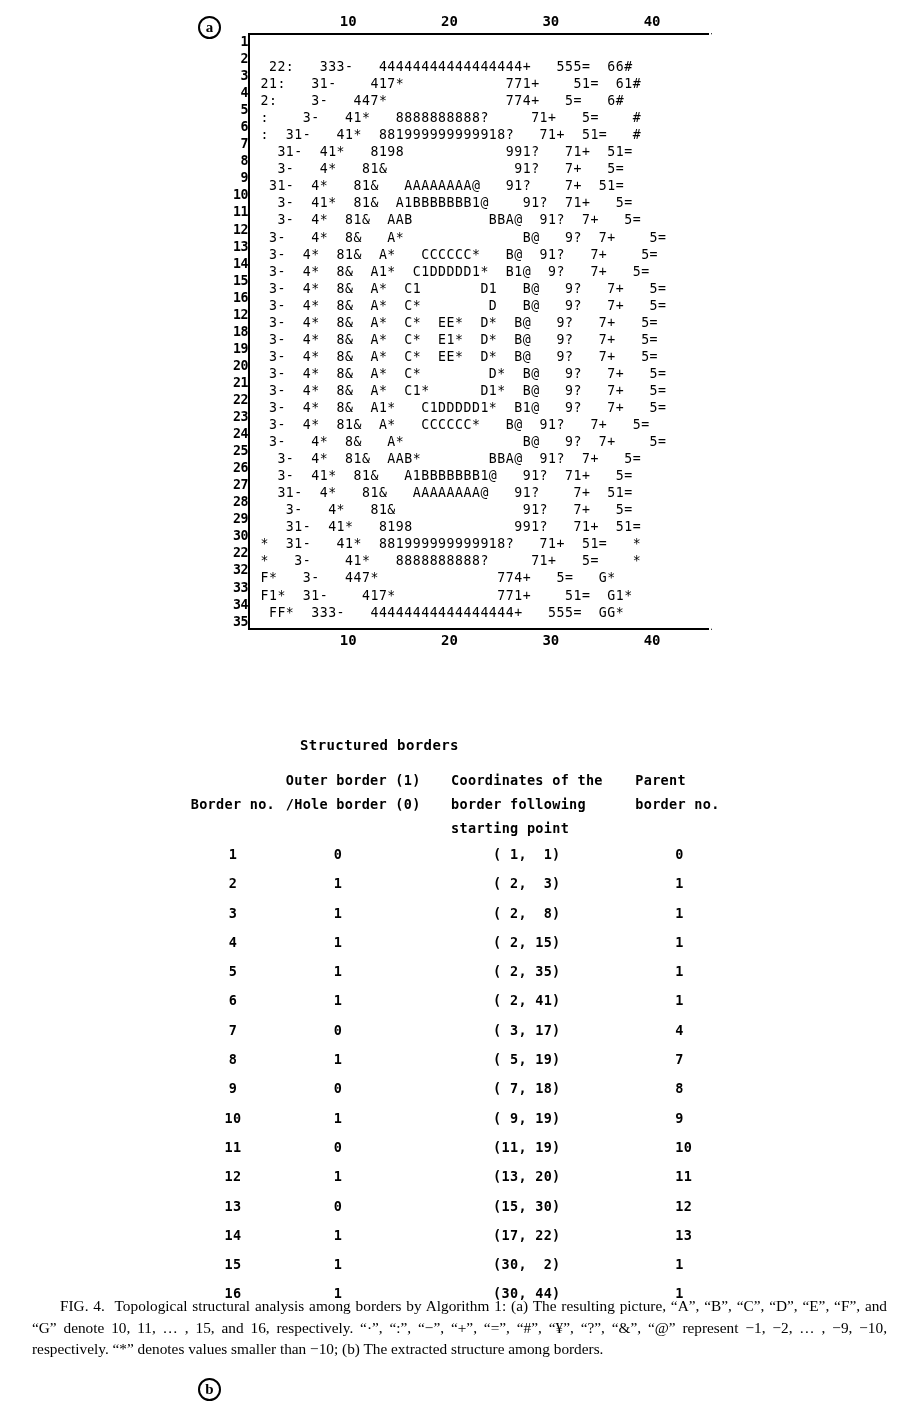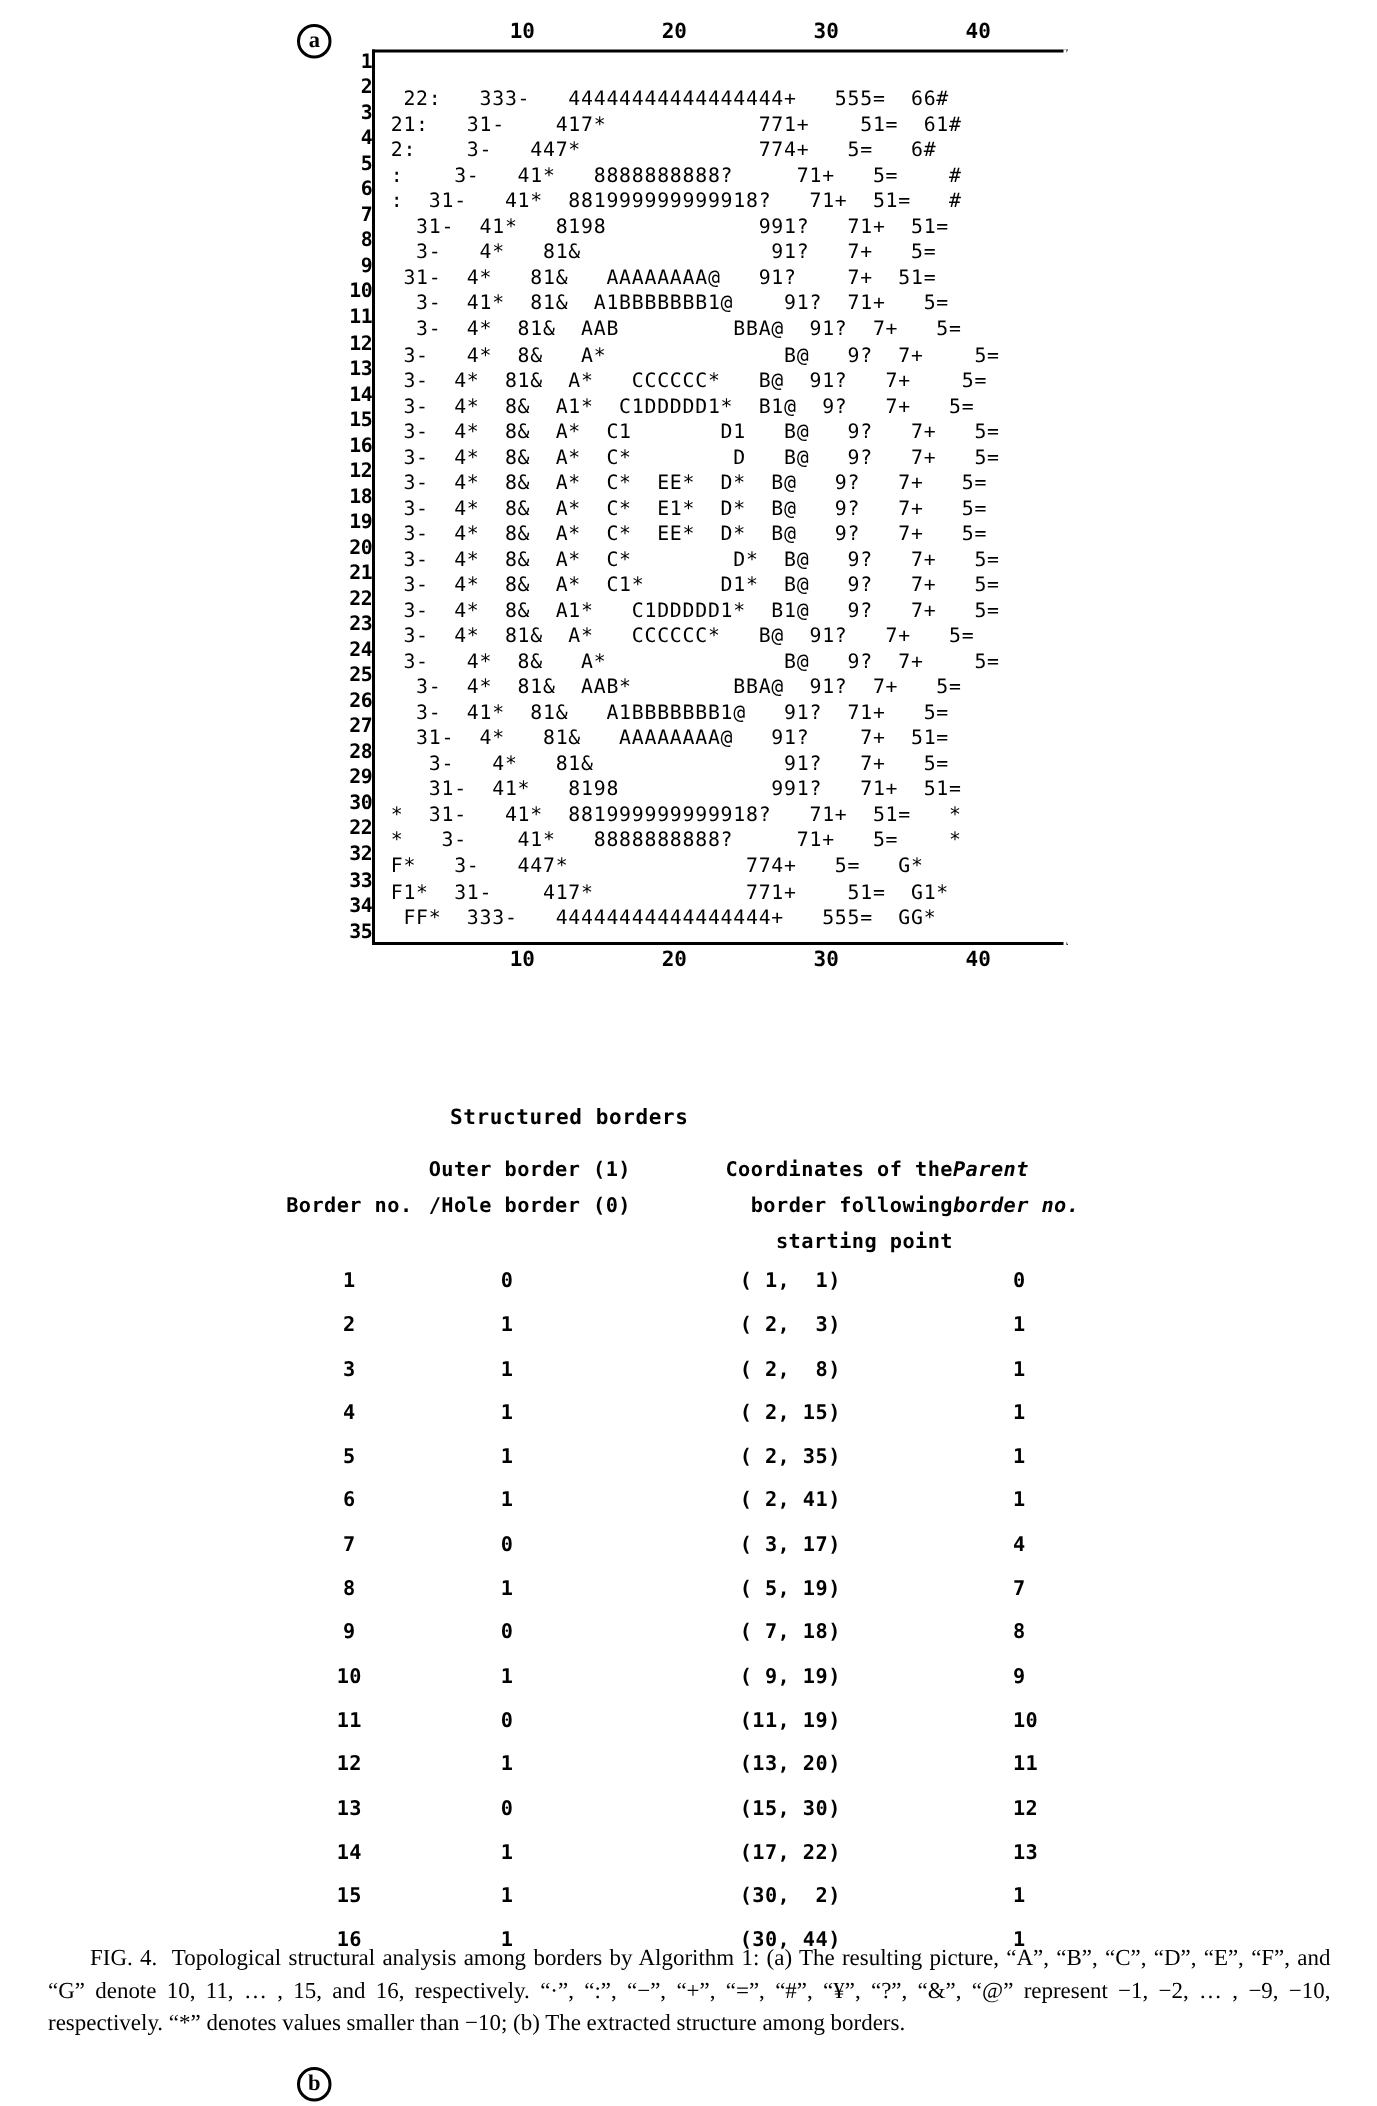--- a/index.html
+++ b/index.html
@@ -140,22 +140,22 @@
   #b-table th {
     font-weight: bold;
     text-align: left;
     vertical-align: top;
     padding: 0;
     white-space: pre-line;
     line-height: 24px;
   }
   #b-table .th-c0 { width: 130px; text-align: center; padding-bottom: 24px; }
   #b-table .th-c1 { width: 165px; }
-  #b-table .th-c2 { width: 175px; text-align: right; }
-  #b-table .th-c3 { width: 100px; font-style: italic; }
+  #b-table .th-c2 { width: 175px; }
+  #b-table .th-c3 { width: 100px; }
   #b-table td {
     padding: 0;
     height: 29.3px;
     line-height: 29.3px;
     white-space: pre;
   }
   #b-table .c0 { text-align: center; width: 130px; }
   #b-table .c1 { text-align: left;  padding-left: 48px; width: 165px; }
   #b-table .c2 { text-align: left;  padding-left: 42px; width: 175px; }
   #b-table .c3 { text-align: left;  padding-left: 40px; width: 100px; }

